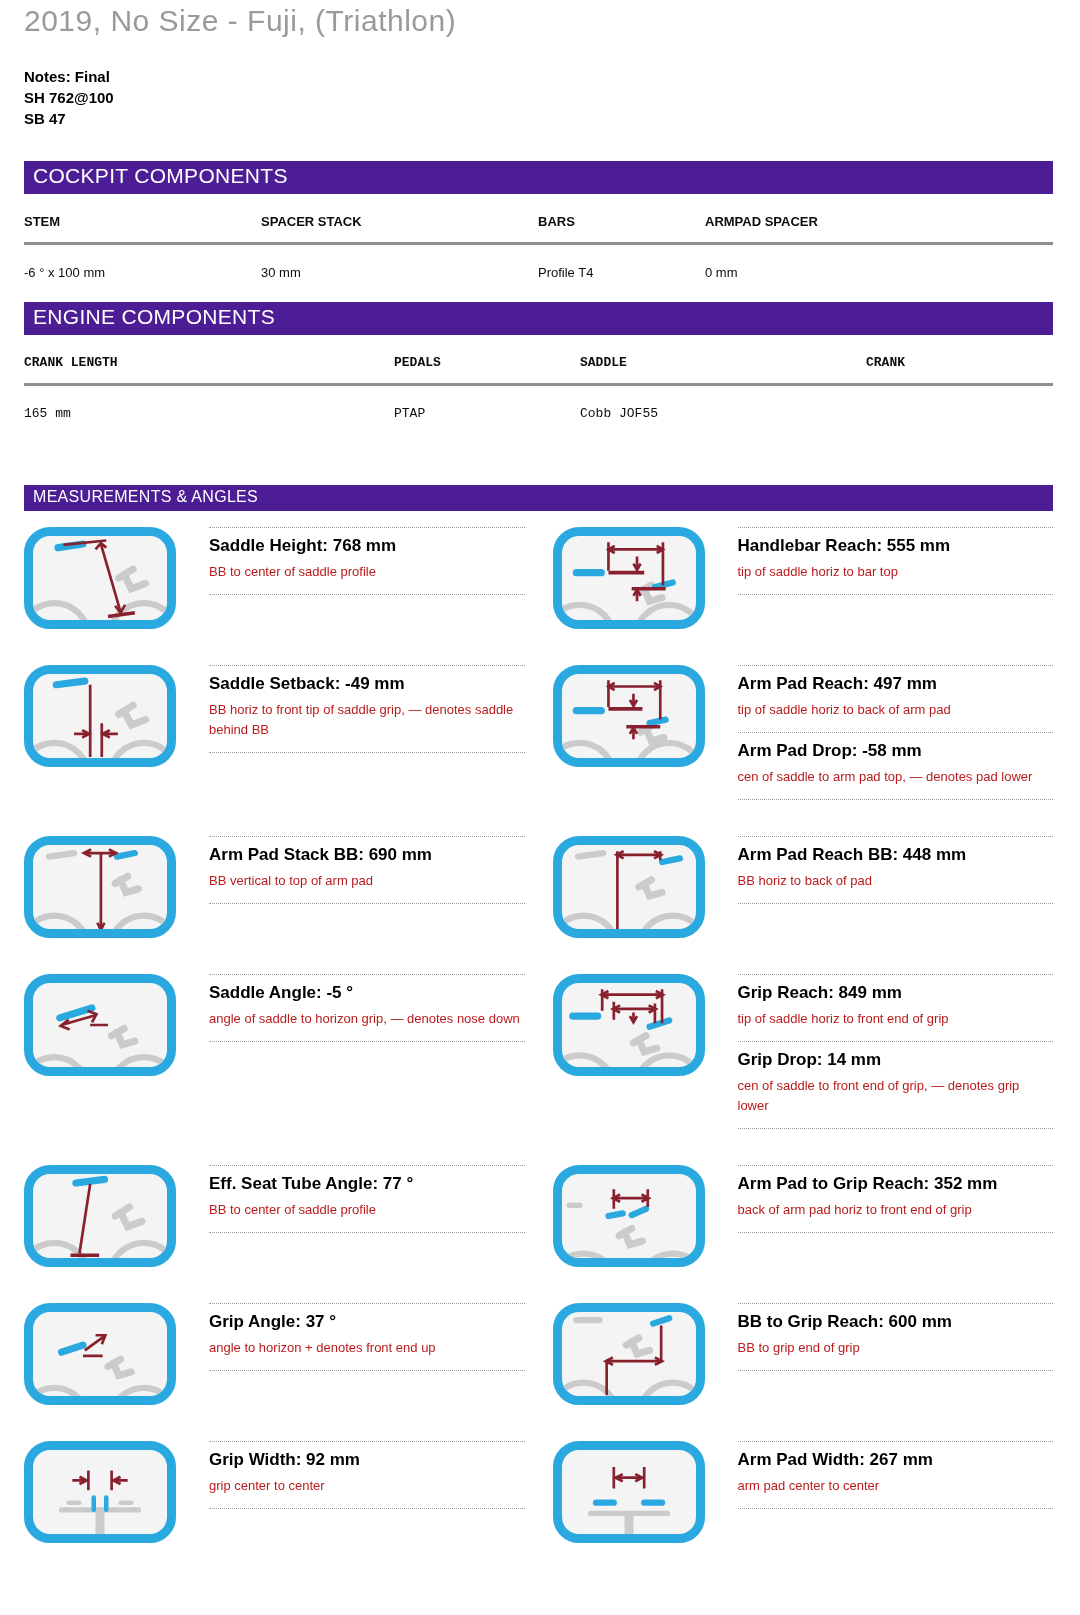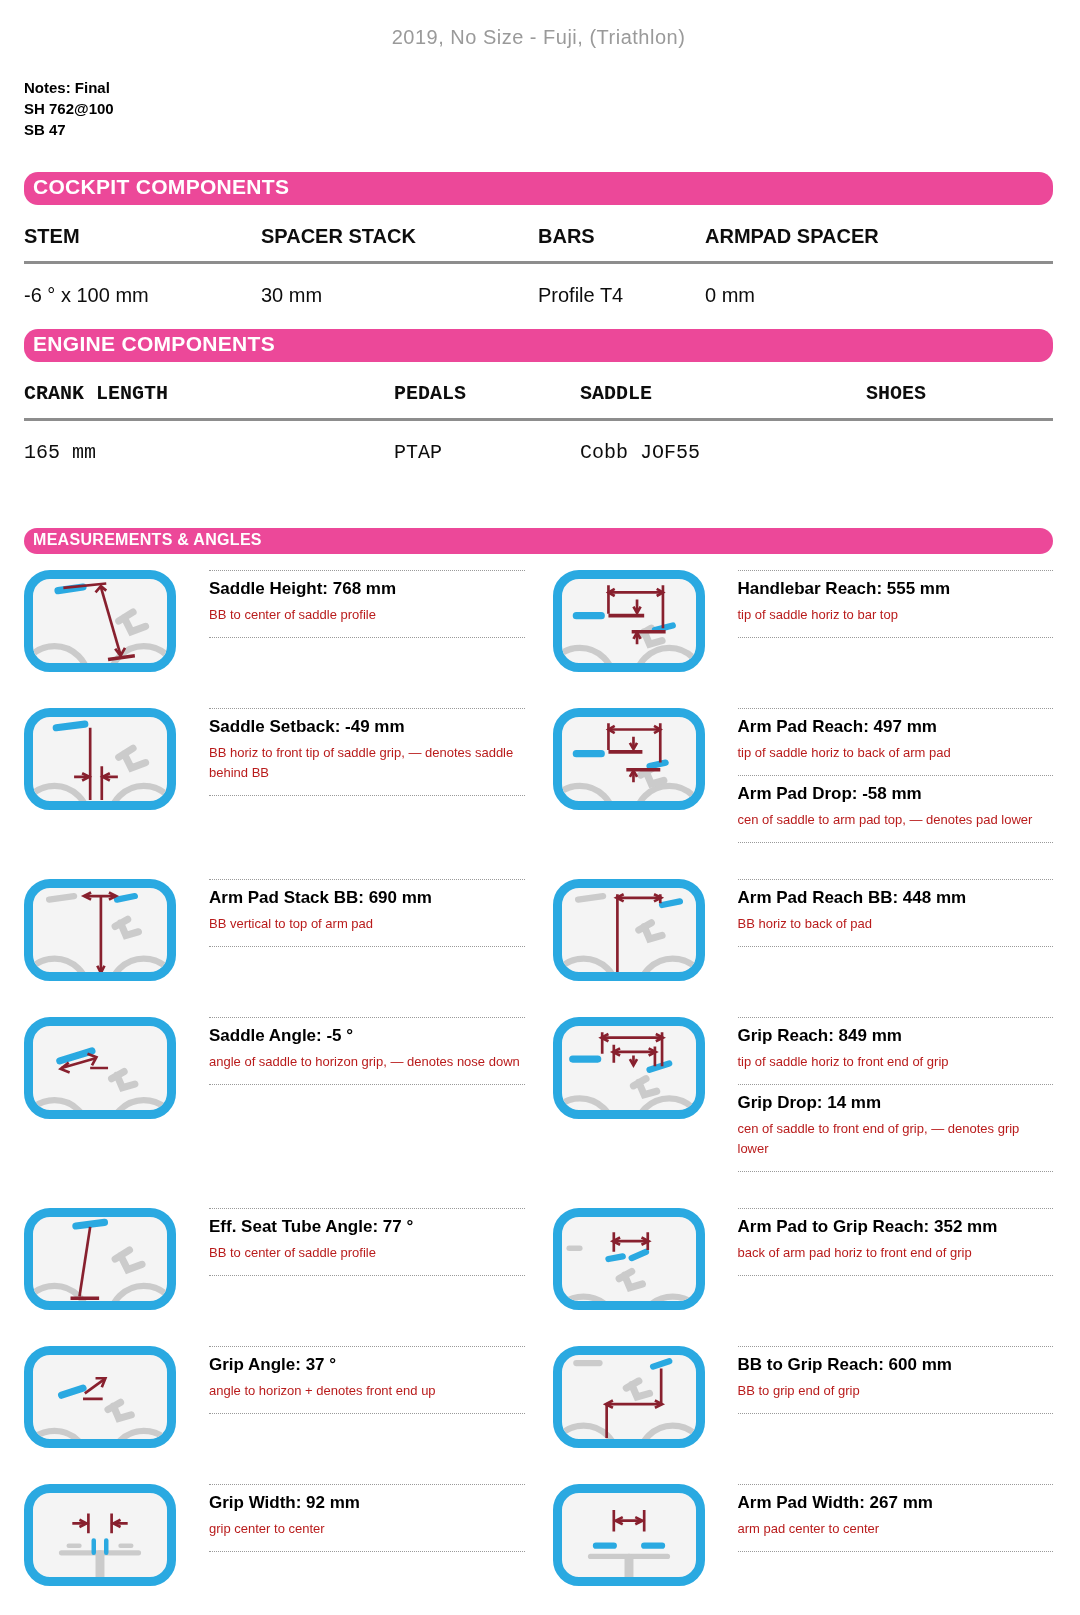--- a/index.html
+++ b/index.html
@@ -4,36 +4,36 @@
 <style>
   html,body{margin:0;padding:0;background:#ffffff;}
   .page{
     width:1080px;min-height:1615px;box-sizing:border-box;
     padding:0 27px 30px 24px;
     font-family:"Liberation Sans",sans-serif;color:#111;
     background:#fff;overflow:hidden;
   }
   
   .title{
-    text-align:center;color:#9a9a9a;font-size:20px;font-weight:400;
-    letter-spacing:.5px;padding-top:26px;
+    text-align:left;color:#9a9a9a;font-size:30px;font-weight:400;
+    letter-spacing:.5px;padding-top:4px;
   }
   .notes{margin-top:28px;font-size:15px;font-weight:700;line-height:21px;color:#000;}
   
   .banner{
-    background:#ec4899;color:#fff;font-weight:700;box-sizing:border-box;
-    text-transform:uppercase;letter-spacing:.3px;border-radius:14px;
+    background:#4c1d95;color:#fff;font-weight:400;box-sizing:border-box;
+    text-transform:uppercase;letter-spacing:.3px;
   }
   .banner.big{font-size:21px;padding:3px 9px 6px;margin-top:0;}
   .banner.small{font-size:16px;padding:3px 9px 5px;}
   .sec-cockpit{margin-top:32px;}
   .sec-engine{margin-top:16px;}
   .sec-meas{margin-top:58px;}
   
-  .comp-labels,.comp-values{display:grid;font-size:20px;color:#0d0d0d;}
+  .comp-labels,.comp-values{display:grid;font-size:13px;color:#0d0d0d;}
   .comp-labels{padding:20px 0 13px;font-weight:700;}
   .comp-values{padding:20px 0 6px;font-weight:400;}
   .cockpit-grid{grid-template-columns:237px 277px 167px 1fr;}
   .engine-grid{grid-template-columns:370px 186px 286px 1fr;font-family:Liberation Mono, monospace;}
   .rule{height:3px;background:#8d8d8d;}
   
   .m-rows{margin-top:16px;}
   .m-row{display:grid;grid-template-columns:1fr 1fr;column-gap:28px;margin-bottom:36px;}
   .m-row:last-child{margin-bottom:0;}
   .m-cell{display:grid;grid-template-columns:152px 1fr;column-gap:20px;align-items:start;}
@@ -79,21 +79,21 @@
       <div>0 mm</div>
     </div>
   </div>
 
   <div class="sec-engine">
     <div class="banner big">ENGINE COMPONENTS</div>
     <div class="comp-labels engine-grid">
       <div>CRANK LENGTH</div>
       <div>PEDALS</div>
       <div>SADDLE</div>
-      <div>SHOES</div>
+      <div>CRANK</div>
     </div>
     <div class="rule"></div>
     <div class="comp-values engine-grid">
       <div>165 mm</div>
       <div>PTAP</div>
       <div>Cobb JOF55</div>
       <div></div>
     </div>
   </div>
 

